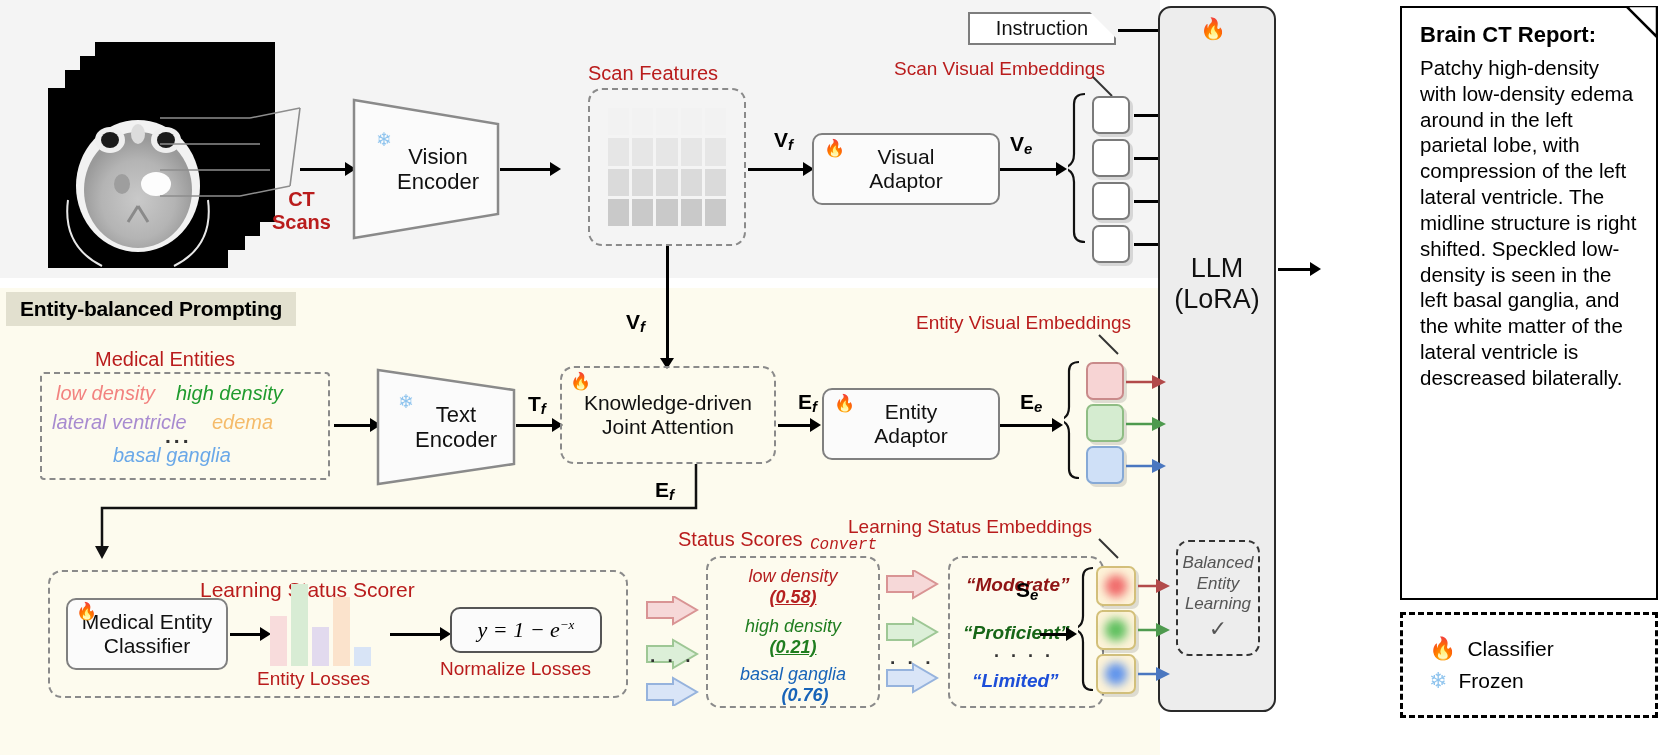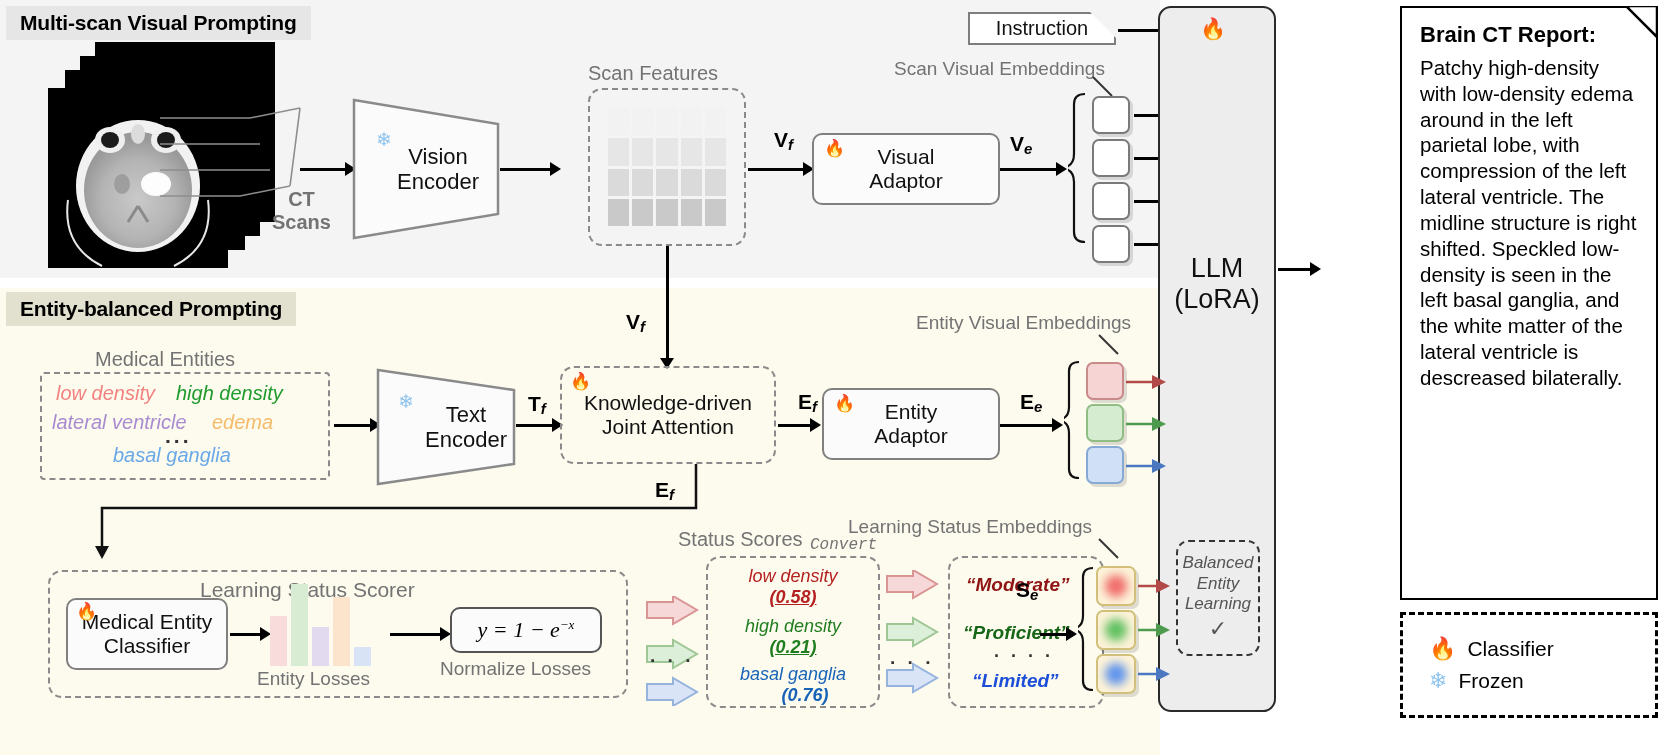--- a/index.html
+++ b/index.html
@@ -11,21 +11,21 @@
   .panel-bot{position:absolute;left:0;top:288px;width:1160px;height:467px;background:#fdfbee;}
   .sec-title{position:absolute;font-weight:bold;font-size:21px;color:#000;display:flex;align-items:center;padding:0 14px;letter-spacing:-0.2px;}
   .sec-title.top{left:6px;top:6px;height:34px;background:#e6e6e6;}
   .sec-title.bot{left:6px;top:292px;height:34px;background:#e2e0cf;}
 
   
   .rbox{position:absolute;border:2px solid #808080;border-radius:10px;background:#fbfbfb;
         display:flex;flex-direction:column;align-items:center;justify-content:center;
         font-size:21px;color:#111;line-height:1.12;box-sizing:border-box;}
   .dbox{position:absolute;border:2.5px dashed #8a8a8a;border-radius:14px;background:transparent;box-sizing:border-box;}
-  .lbl{position:absolute;font-size:18px;color:#737373;white-space:nowrap;}
+  .lbl{position:absolute;font-size:18px;color:#b91c1c;white-space:nowrap;}
   .sym{position:absolute;font-weight:bold;font-size:21px;color:#000;white-space:nowrap;}
   .sym i{font-style:italic;font-size:15px;vertical-align:-3px;}
 
   
   .trap{position:absolute;}
   .trap svg{position:absolute;left:0;top:0;}
   .trap .txt{position:absolute;left:0;top:0;width:100%;height:100%;
      display:flex;flex-direction:column;align-items:center;justify-content:center;font-size:22px;color:#111;line-height:1.15;}
   .flame{font-size:17px;line-height:1;}
   .snow{font-size:19px;line-height:1;color:#8fc4ee;}
@@ -97,21 +97,20 @@
   .formula{position:absolute;font-family:"Liberation Serif",serif;font-style:italic;font-size:22px;color:#000;white-space:nowrap;}
   .formula sup{font-size:13px;}
 </style>
 </head>
 <body>
 
 <div id="root">
 
   <div class="panel-top"></div>
   <div class="panel-bot"></div>
-  <div class="sec-title top">Multi-scan Visual Prompting</div>
   <div class="sec-title bot">Entity-balanced Prompting</div>
 
   <div>
     <div class="ct" style="left:95px;top:42px;width:180px;height:180px;"></div>
     <div class="ct" style="left:80px;top:56px;width:180px;height:180px;"></div>
     <div class="ct" style="left:65px;top:70px;width:180px;height:180px;"></div>
     <div class="ct" style="left:48px;top:88px;width:180px;height:180px;overflow:hidden;">
       <svg class="ctimg" viewBox="0 0 180 180">
         <defs>
           <radialGradient id="brainG" cx="50%" cy="58%" r="52%">
@@ -279,21 +278,21 @@
   <div class="dots" style="left:165px;top:424px;">...</div>
   <div class="ent c-bas" style="left:113px;top:444px;">basal ganglia</div>
 
   <div class="ar h" style="left:334px;top:424px;width:36px;"></div>
   <div class="arrowhead ah-r" style="left:370px;top:418px;"></div>
 
   <div class="trap" style="left:376px;top:368px;width:140px;height:118px;">
     <svg width="140" height="118">
         <polygon points="2,2 138,22 138,96 2,116" fill="#fbfbfb" stroke="#8a8a8a" stroke-width="2.5"></polygon>
       </svg>
-    <div class="txt" style="padding-left:20px;">
+    <div class="txt" style="padding-left:10px;">
       <div>Text</div>
       <div>Encoder</div>
     </div>
     <div class="badge snow" style="left:22px;top:24px;">❄</div>
   </div>
 
   <div class="sym" style="left:528px;top:392px;"><span>T</span><i>f</i></div>
   <div class="ar h" style="left:516px;top:424px;width:36px;"></div>
   <div class="arrowhead ah-r" style="left:552px;top:418px;"></div>
 

